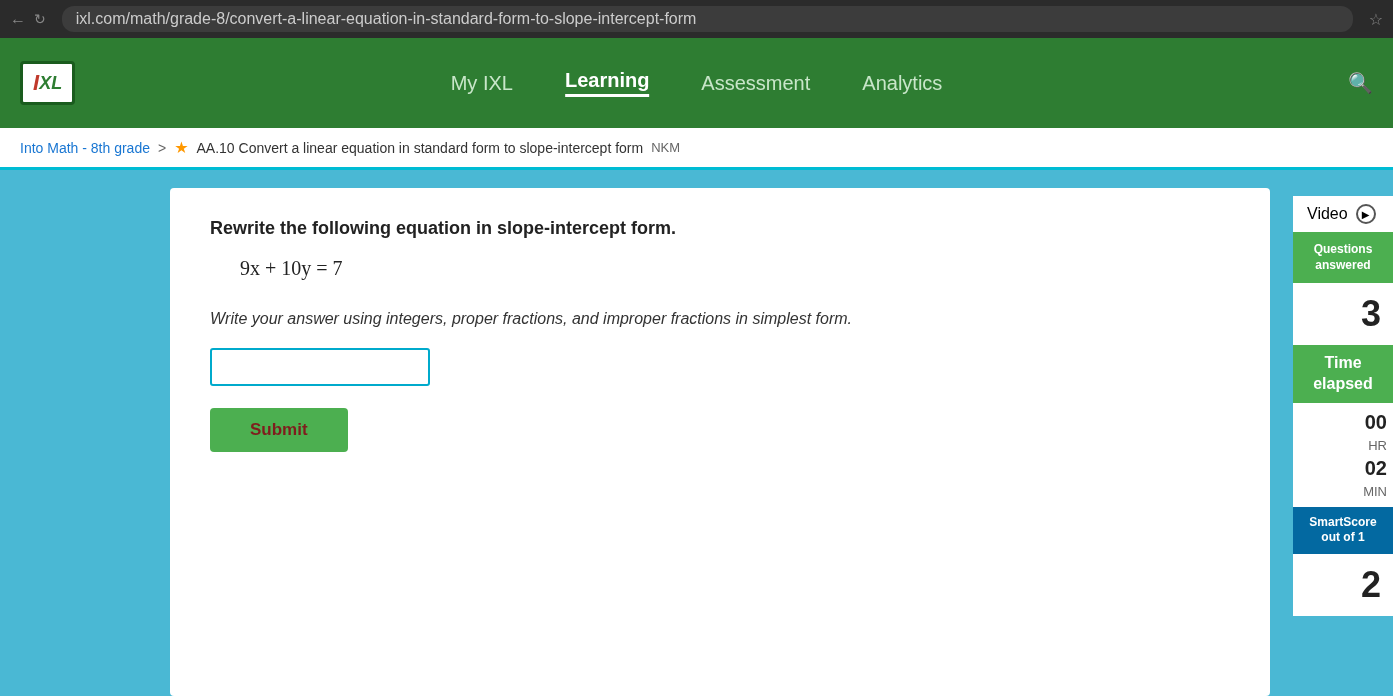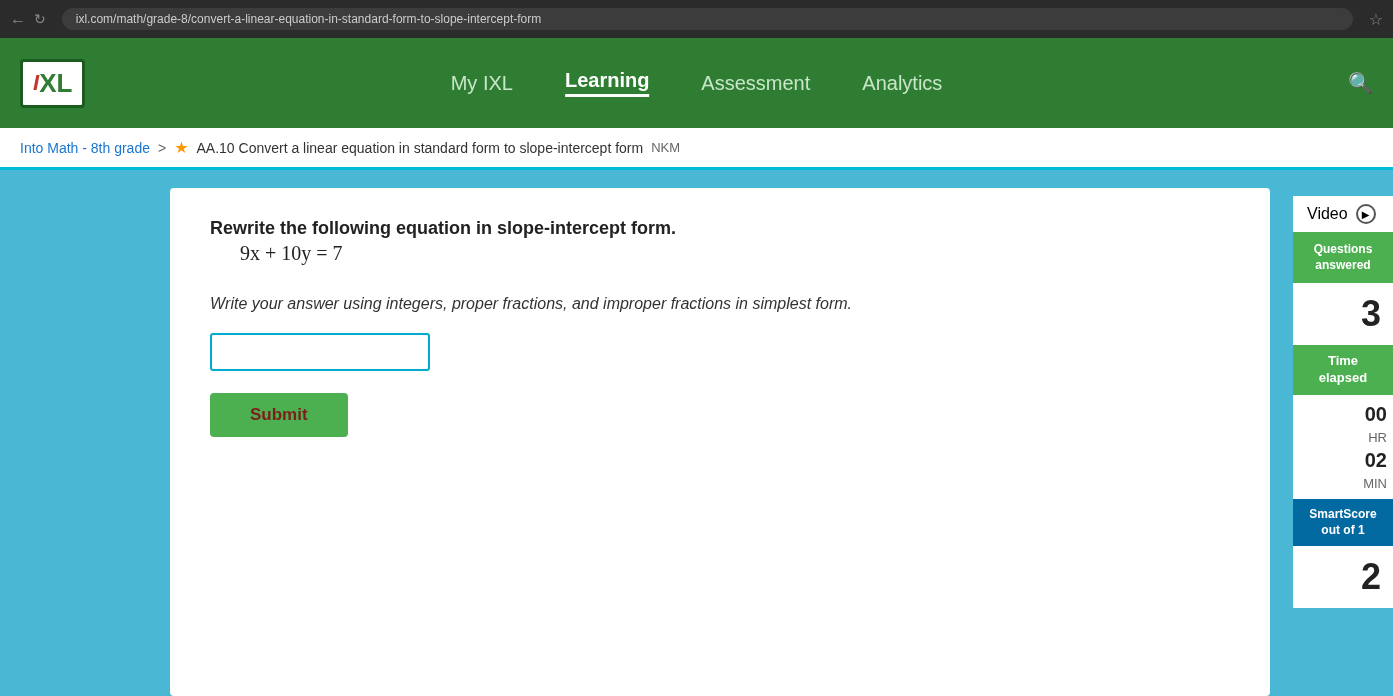--- a/index.html
+++ b/index.html
@@ -15,21 +15,21 @@
       gap: 8px;
     }
     .browser-back { color: #888; font-size: 16px; cursor: pointer; }
     .browser-refresh { color: #888; font-size: 14px; }
     .browser-url-bar {
       flex: 1;
       background: #3c3c3c;
       border-radius: 12px;
       padding: 4px 14px;
       color: #ccc;
-      font-size: 12px;
+      font-size: 16px;
       margin: 0 8px;
     }
     .browser-star { color: #888; font-size: 16px; margin-left: auto; }
 
     
     .ixl-header {
       background: #2e7d32;
       height: 90px;
       display: flex;
       align-items: center;
@@ -45,22 +45,23 @@
       align-items: center;
     }
     .ixl-logo-i {
       color: #c0392b;
       font-size: 22px;
       font-weight: 900;
       font-style: italic;
     }
     .ixl-logo-xl {
       color: #2e7d32;
-      font-size: 26px;
+      font-size: 18px;
       font-weight: 900;
+      font-style: italic;
       text-align: right;
     }
     .header-nav {
       display: flex;
       align-items: center;
       gap: 52px;
       position: absolute;
       left: 50%;
       transform: translateX(-50%);
     }
@@ -116,21 +117,21 @@
       flex: 1;
       max-width: 1100px;
       border-radius: 4px;
       position: relative;
     }
 
     .question-instruction {
       font-size: 18px;
       font-weight: bold;
       color: #222;
-      margin-bottom: 3px;
+      margin-bottom: 18px;
     }
 
     .equation {
       font-size: 20px;
       color: #222;
       margin-left: 30px;
       margin-bottom: 30px;
       font-family: 'Times New Roman', serif;
     }
 
@@ -207,21 +208,21 @@
       padding: 10px 12px;
       width: 100px;
     }
 
     .time-elapsed-panel {
       background: #4caf50;
       color: white;
       padding: 8px 12px;
       width: 100px;
       text-align: center;
-      font-size: 13px;
+      font-size: 16px;
       font-weight: bold;
       line-height: 1.3;
     }
 
     .timer-display {
       background: white;
       display: flex;
       gap: 4px;
       padding: 8px 6px;
       width: 100px;

